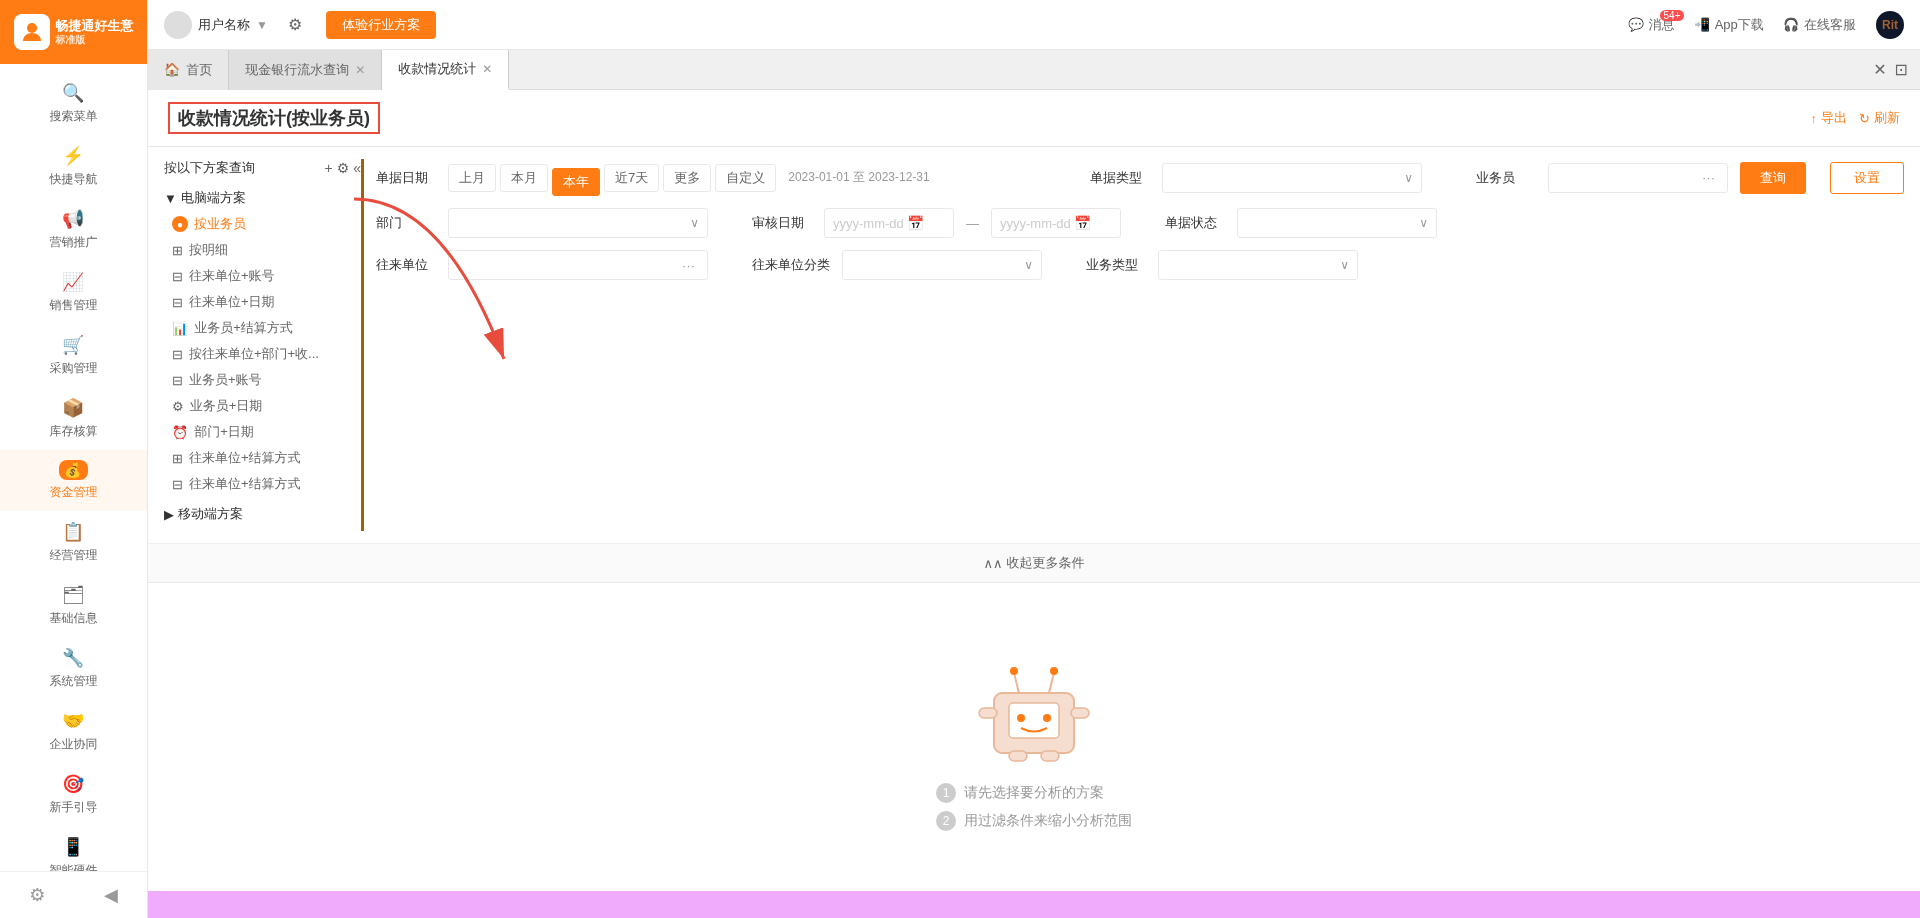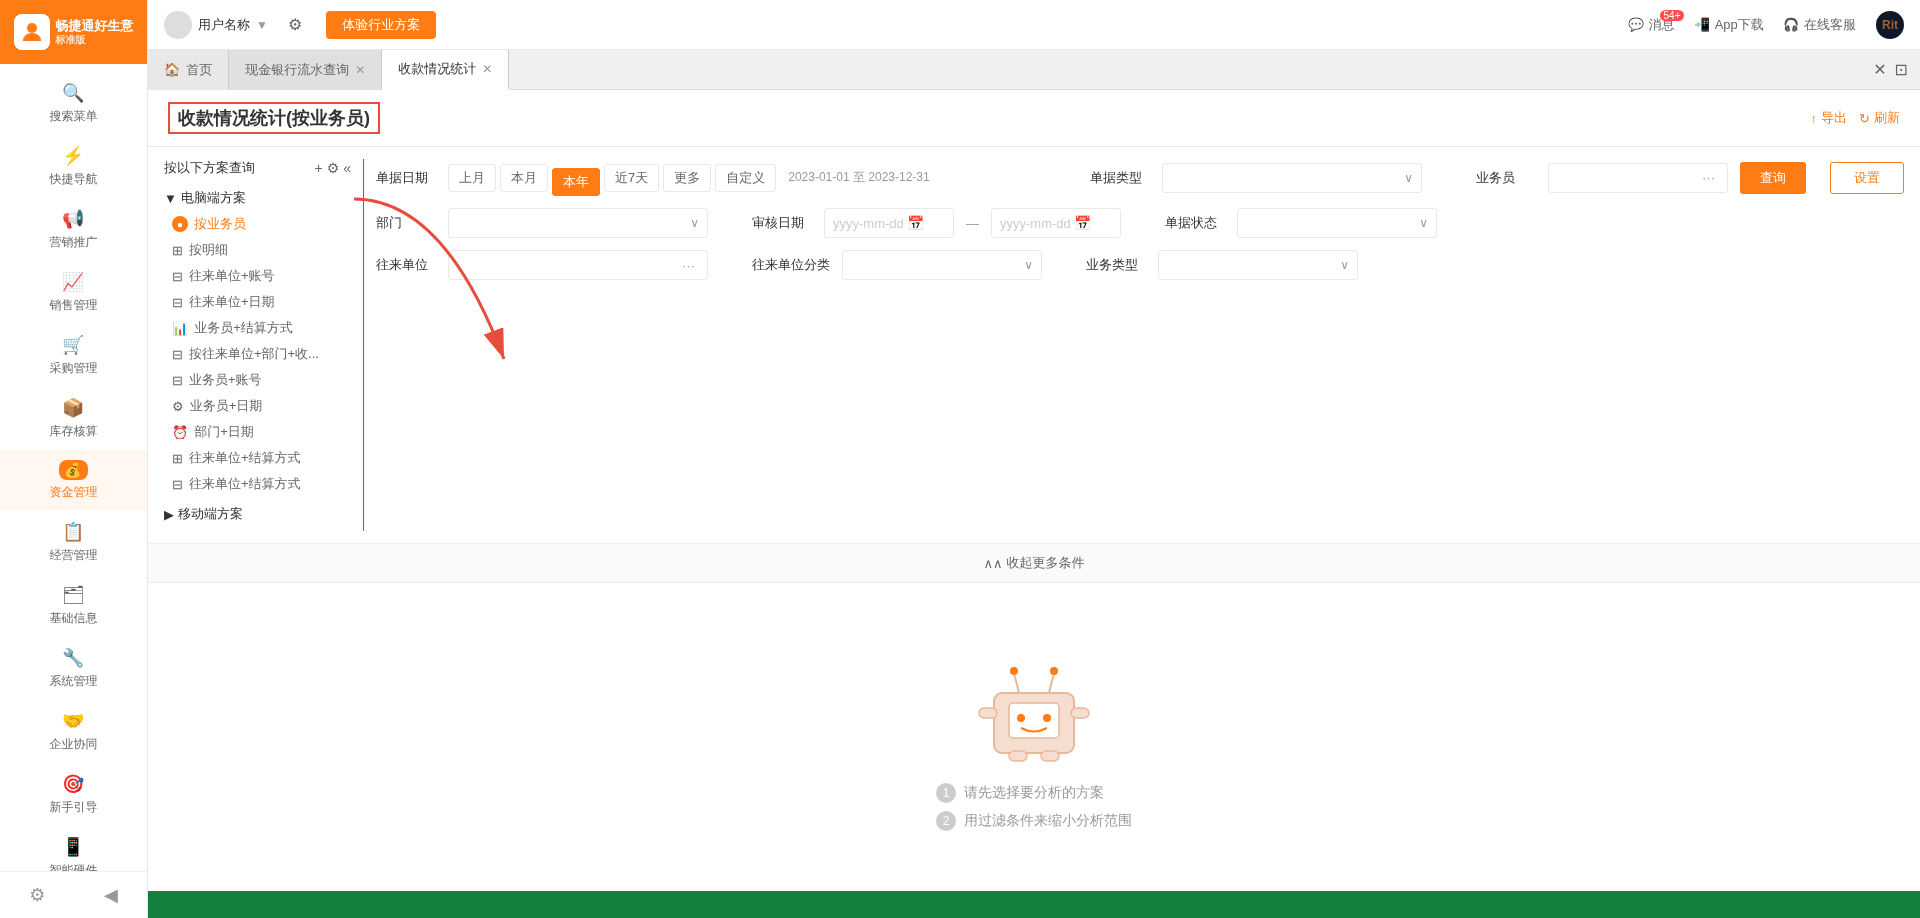--- a/index.html
+++ b/index.html
@@ -35,31 +35,31 @@
     
     .tabbar { height: 40px; background: #f0f0f0; display: flex; align-items: center; padding: 0 0 0 0; border-bottom: 1px solid #ddd; }
     .tab { display: flex; align-items: center; height: 40px; padding: 0 16px; font-size: 13px; cursor: pointer; color: #666; gap: 6px; background: #e0e0e0; border-right: 1px solid #ccc; }
     .tab.home { background: #e8e8e8; }
     .tab.active { background: #fff; color: #333; border-bottom: 2px solid #fff; }
     .tab .tab-close { color: #999; font-size: 12px; cursor: pointer; }
     .tab-actions { margin-left: auto; display: flex; align-items: center; gap: 8px; padding-right: 12px; }
     .tab-actions span { font-size: 16px; color: #666; cursor: pointer; }
 
     
-    .page-content { flex: 1; overflow: auto; background: #15803d; }
+    .page-content { flex: 1; overflow: auto; background: #f0abfc; }
     .page-header { background: #fff; padding: 12px 20px; display: flex; align-items: center; border-bottom: 1px solid #e8e8e8; }
     .page-title { font-size: 18px; font-weight: bold; color: #333; border: 2px solid #e74c3c; padding: 2px 8px; }
     .page-header-actions { margin-left: auto; display: flex; gap: 12px; }
     .btn-export { display: flex; align-items: center; gap: 4px; color: #ff7c14; font-size: 13px; cursor: pointer; }
     .btn-refresh { display: flex; align-items: center; gap: 4px; color: #ff7c14; font-size: 13px; cursor: pointer; }
 
     
     .search-panel { background: #fff; margin: 0; border-bottom: 1px solid #e8e8e8; }
     .search-panel-inner { display: flex; padding: 12px 16px; gap: 12px; }
-    .scheme-panel { width: 200px; flex-shrink: 0; border-right: 1px solid #a16207; padding-right: 12px; position: relative; }
+    .scheme-panel { width: 200px; flex-shrink: 0; border-right: 3px solid #a16207; position: relative; }
     .scheme-header { display: flex; align-items: center; gap: 6px; color: #333; font-size: 13px; margin-bottom: 8px; }
     .scheme-header-actions { margin-left: auto; display: flex; gap: 4px; }
     .scheme-header-actions span { cursor: pointer; color: #666; font-size: 14px; }
     .scheme-group { margin-bottom: 4px; }
     .scheme-group-title { display: flex; align-items: center; gap: 4px; padding: 4px 0; color: #333; font-size: 13px; cursor: pointer; }
     .scheme-item { display: flex; align-items: center; gap: 6px; padding: 4px 8px; cursor: pointer; color: #666; font-size: 13px; border-radius: 4px; }
     .scheme-item.active { color: #ff7c14; }
     .scheme-item .scheme-icon { font-size: 13px; }
     .scheme-item-dot { width: 16px; height: 16px; background: #ff7c14; border-radius: 50%; display: flex; align-items: center; justify-content: center; color: #fff; font-size: 10px; flex-shrink: 0; }
 

